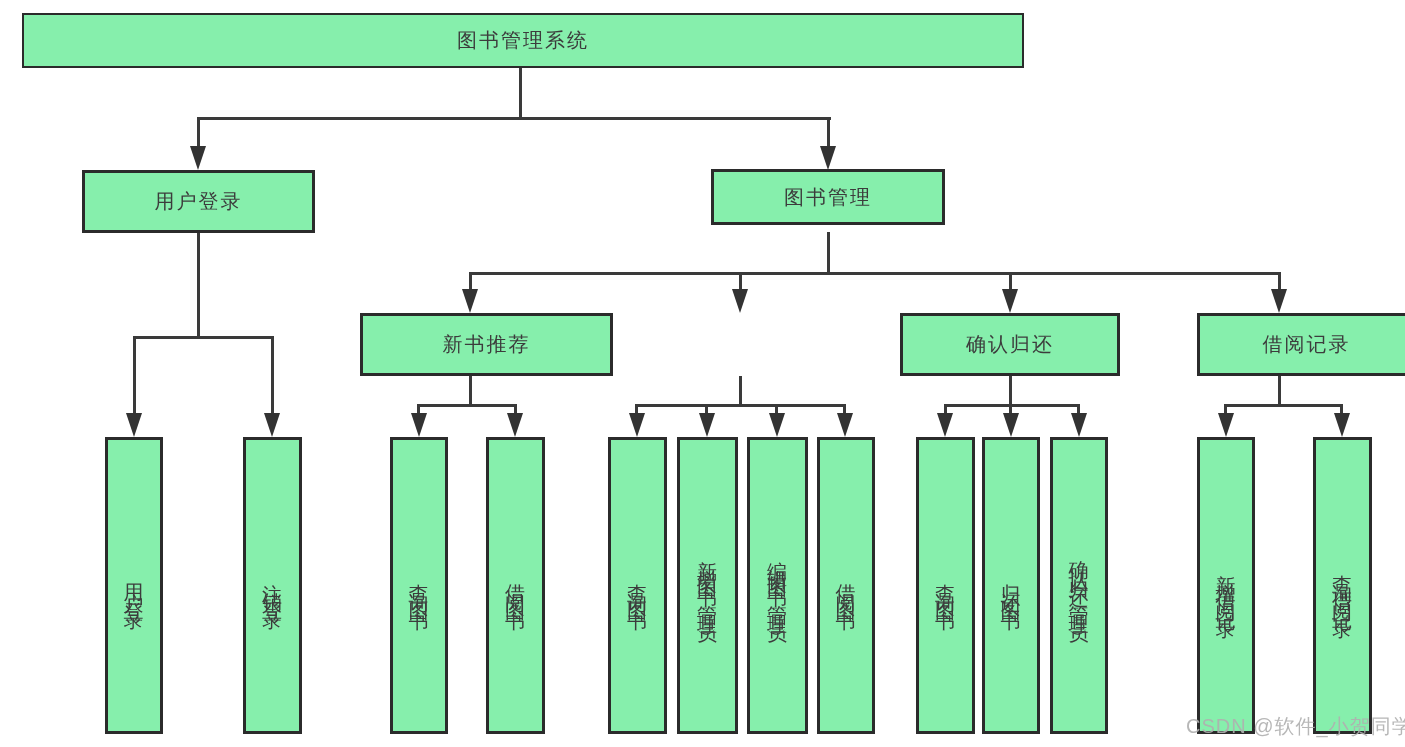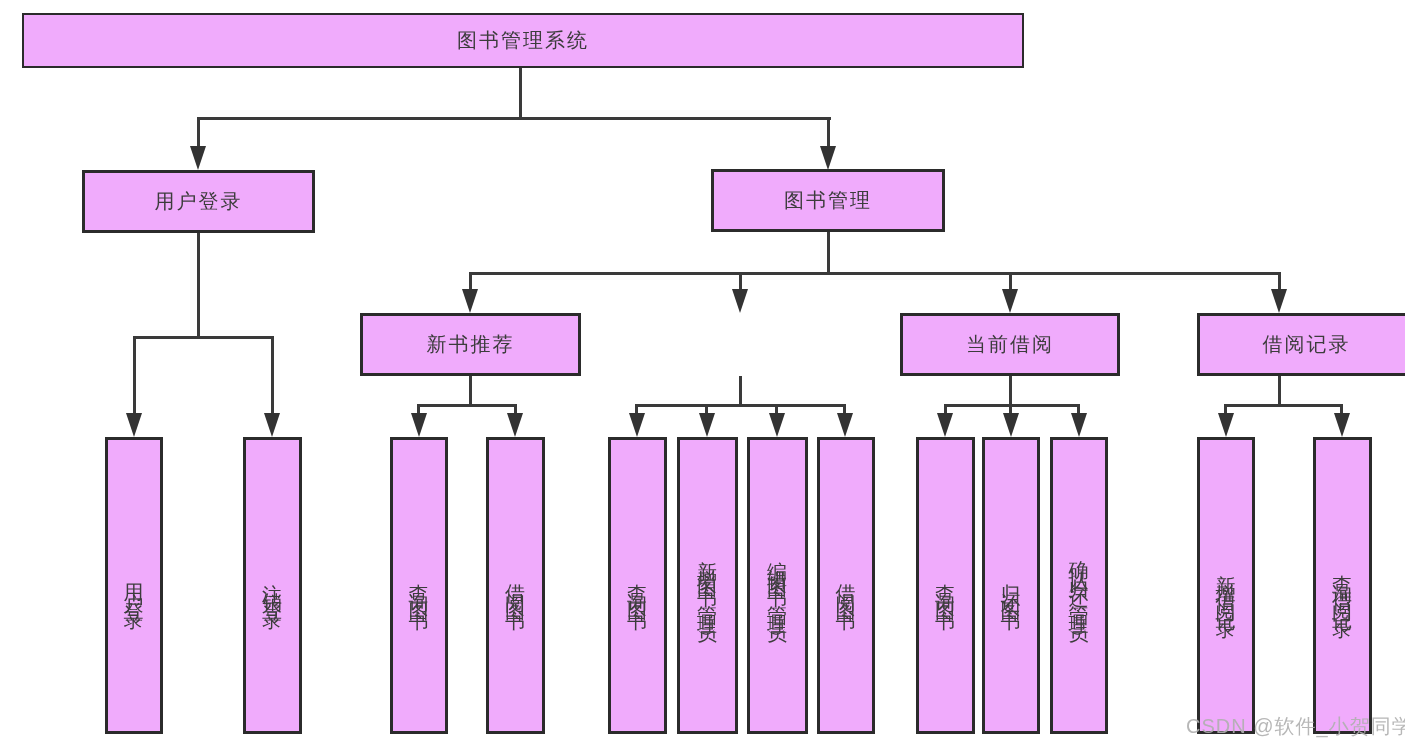--- a/index.html
+++ b/index.html
@@ -7,21 +7,21 @@
     position:relative;
     width:1405px;height:747px;
     background:#fff;
     overflow:hidden;
     font-family:"Liberation Sans","DejaVu Sans",sans-serif;
   }
   .box{
     position:absolute;
     box-sizing:border-box;
     border:3px solid #2b2b2b;
-    background:#f0abfc;
+    background:#86efac;
     display:flex;
     align-items:center;
     justify-content:center;
     font-size:20px;
     color:#3c3c3c;
     letter-spacing:2px;
   }
   .root{border-width:2px;}
   .vbox{
     writing-mode:vertical-rl;
@@ -51,21 +51,21 @@
   #b-root{left:22px;top:13px;width:1002px;height:55px;}
   
   #ln-t1{left:519px;top:68px;width:3px;height:50px;}
   #ln-h1{left:197px;top:117px;width:634px;height:3px;}
   #ln-s1a{left:197px;top:117px;width:3px;height:30px;}
   #ln-s1b{left:827px;top:117px;width:3px;height:30px;}
   #ar-1a{left:190px;top:146px;}
   #ar-1b{left:820px;top:146px;}
   
   #b-user{left:82px;top:170px;width:233px;height:63px;}
-  #b-book{left:711px;top:169px;width:234px;height:63px;}
+  #b-book{left:711px;top:169px;width:234px;height:56px;}
   
   #ln-ut{left:197px;top:233px;width:3px;height:104px;}
   #ln-uh{left:133px;top:336px;width:141px;height:3px;}
   #ln-us1{left:133px;top:336px;width:3px;height:78px;}
   #ln-us2{left:271px;top:336px;width:3px;height:78px;}
   #ar-u1{left:126px;top:413px;}
   #ar-u2{left:264px;top:413px;}
   #leaf-u1{left:105px;top:437px;width:58px;height:297px;}
   #leaf-u2{left:243px;top:437px;width:59px;height:297px;}
   
@@ -73,21 +73,21 @@
   #ln-bh{left:469px;top:272px;width:812px;height:3px;}
   #ln-bs1{left:469px;top:272px;width:3px;height:17px;}
   #ln-bs2{left:739px;top:272px;width:3px;height:17px;}
   #ln-bs3{left:1009px;top:272px;width:3px;height:17px;}
   #ln-bs4{left:1278px;top:272px;width:3px;height:17px;}
   #ar-c1{left:462px;top:289px;}
   #ar-c2{left:732px;top:289px;}
   #ar-c3{left:1002px;top:289px;}
   #ar-c4{left:1271px;top:289px;}
   
-  #b-c1{left:360px;top:313px;width:221px;height:63px;}
+  #b-c1{left:360px;top:313px;width:253px;height:63px;}
   #b-c2{left:631px;top:313px;width:220px;height:63px;}
   #b-c3{left:900px;top:313px;width:220px;height:63px;}
   #b-c4{left:1169px;top:313px;width:219px;height:63px;margin-left:28px;}
   
   #ln-g1t{left:469px;top:376px;width:3px;height:29px;}
   #ln-g1h{left:417px;top:404px;width:100px;height:3px;}
   #ln-g1s1{left:417px;top:404px;width:3px;height:9px;}
   #ln-g1s2{left:514px;top:404px;width:3px;height:9px;}
   #ar-g1-1{left:411px;top:413px;}
   #ar-g1-2{left:507px;top:413px;}
@@ -162,21 +162,21 @@
   <div class="line" id="ln-bs1"></div>
   <div class="line" id="ln-bs2"></div>
   <div class="line" id="ln-bs3"></div>
   <div class="line" id="ln-bs4"></div>
   <div class="arrow" id="ar-c1"></div>
   <div class="arrow" id="ar-c2"></div>
   <div class="arrow" id="ar-c3"></div>
   <div class="arrow" id="ar-c4"></div>
 
   <div class="box" id="b-c1">新书推荐</div>
-  <div class="box" id="b-c3">当前借阅</div>
+  <div class="box" id="b-c3">确认归还</div>
   <div class="box" id="b-c4">借阅记录</div>
 
   <div class="line" id="ln-g1t"></div>
   <div class="line" id="ln-g1h"></div>
   <div class="line" id="ln-g1s1"></div>
   <div class="line" id="ln-g1s2"></div>
   <div class="arrow" id="ar-g1-1"></div>
   <div class="arrow" id="ar-g1-2"></div>
   <div class="box vbox" id="leaf-g1-1">查询图书</div>
   <div class="box vbox" id="leaf-g1-2">借阅图书</div>

